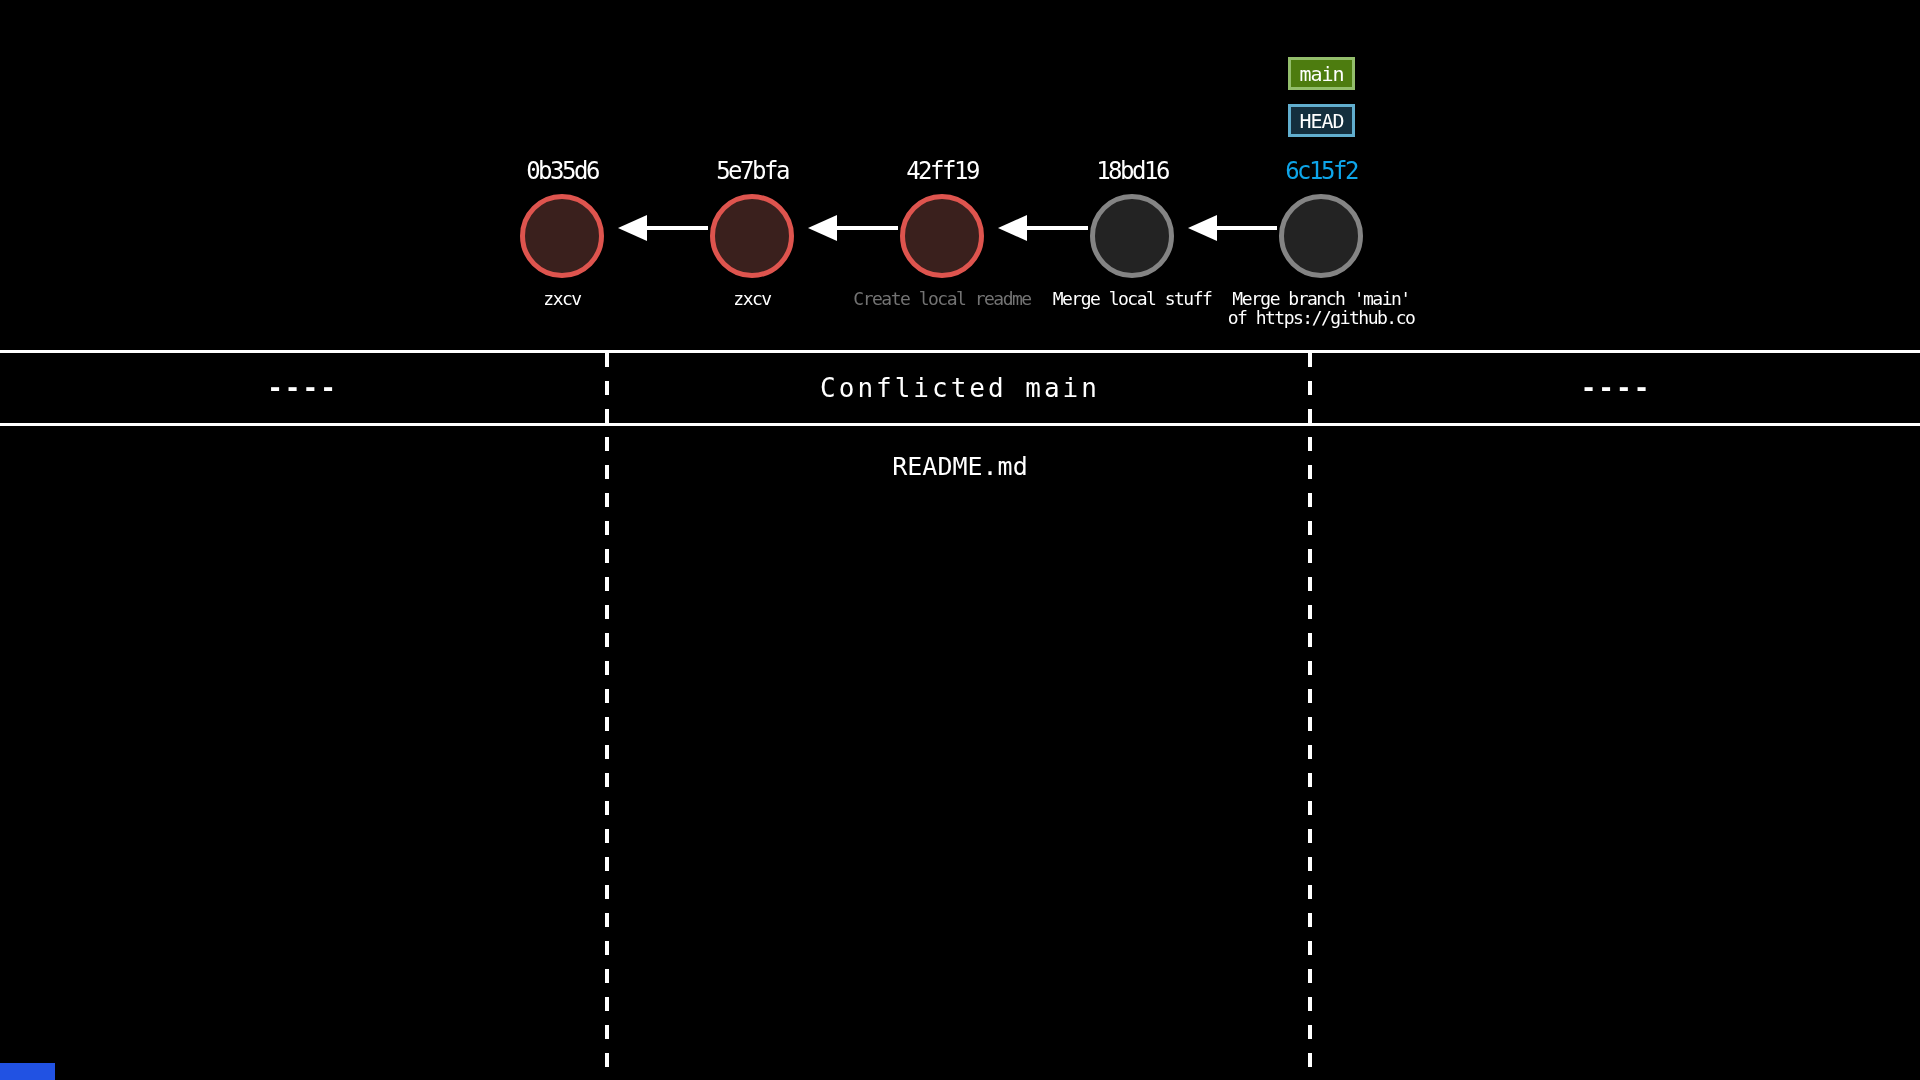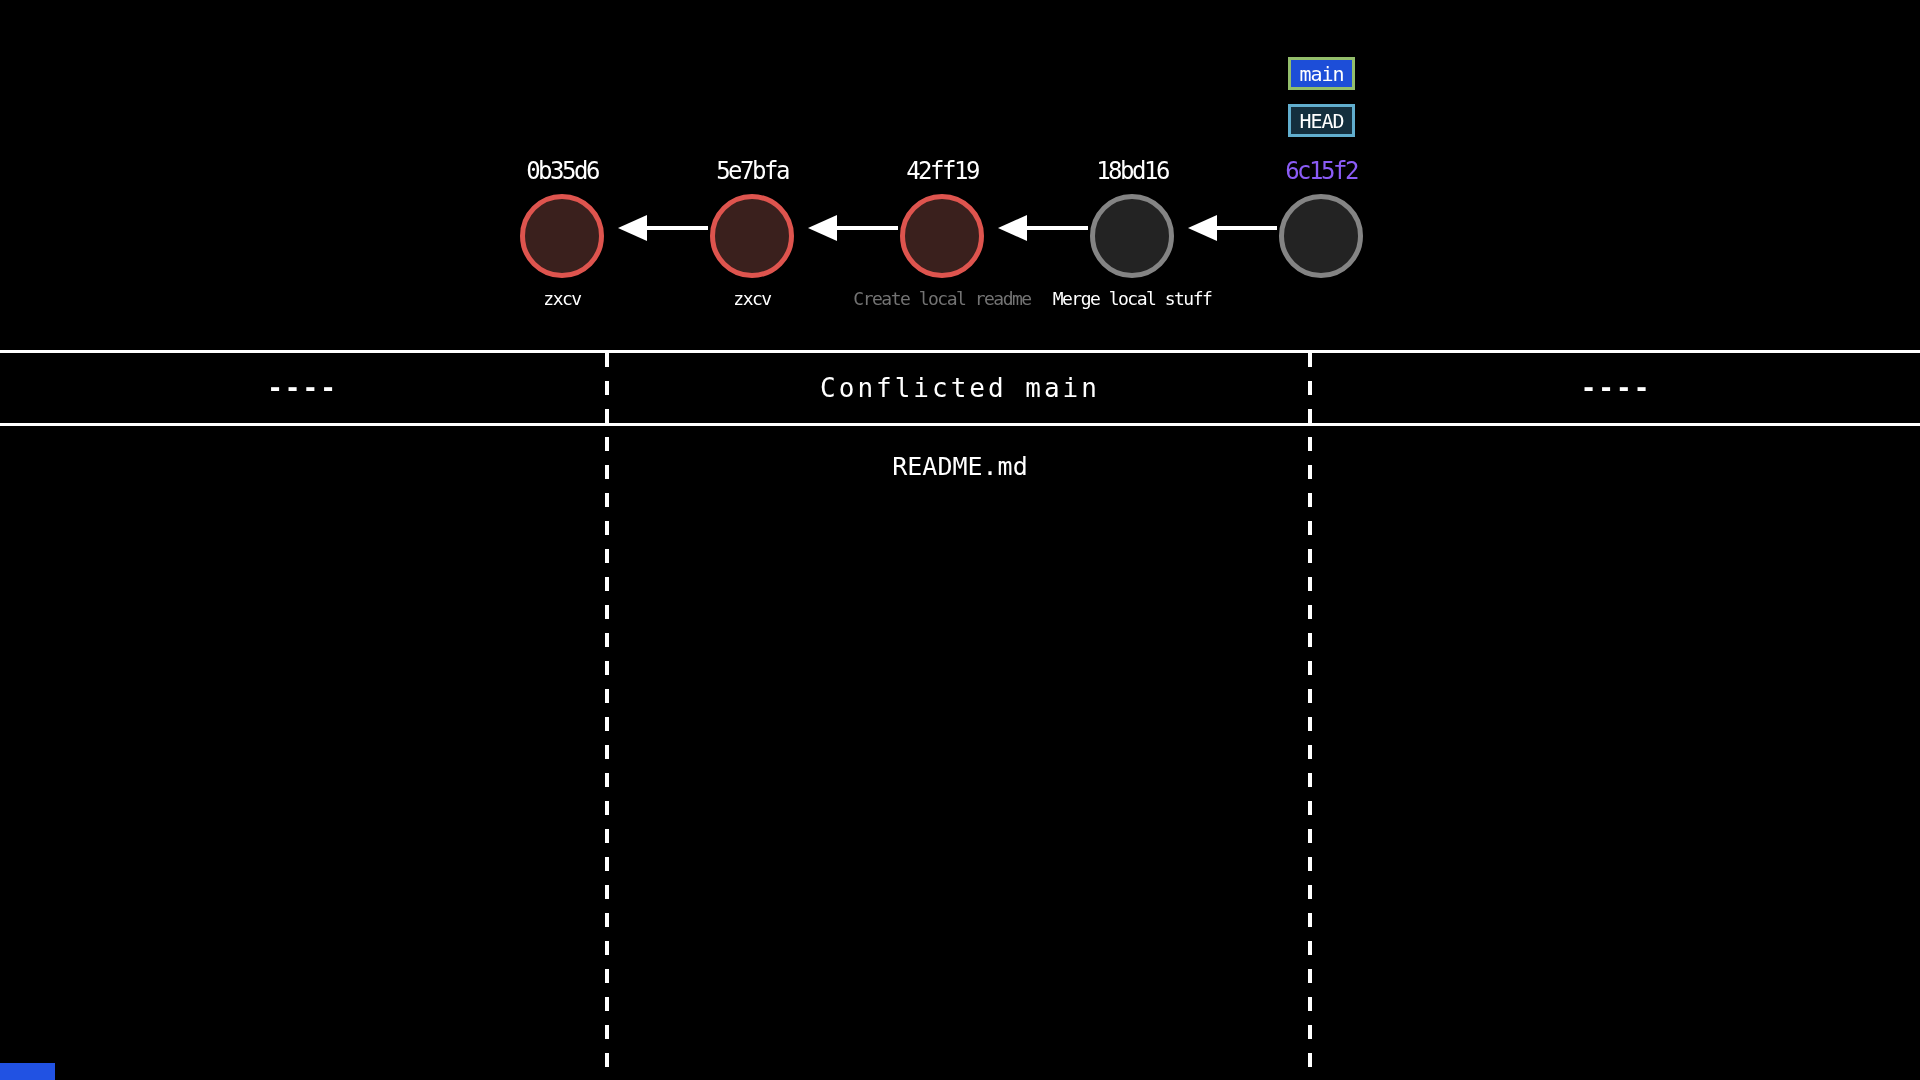--- a/index.html
+++ b/index.html
@@ -80,26 +80,28 @@
       <div class="hash" style="color: rgb(255, 255, 255);">42ff19</div>
       <div class="circle" style="border-color: rgb(222, 84, 78); background: rgb(58, 32, 29);"></div>
       <div class="msg" style="color: #737373;">Create local readme</div>
     </div>
     <div class="commit" style="left: 1037px;">
       <div class="hash" style="color: rgb(255, 255, 255);">18bd16</div>
       <div class="circle" style="border-color: rgb(132, 132, 132); background: rgb(35, 35, 35);"></div>
       <div class="msg" style="color: rgb(255, 255, 255);">Merge local stuff</div>
     </div>
     <div class="commit" style="left: 1226px;">
-      <div class="hash" style="color: #8b5cf6;">6c15f2</div>
+      <div class="hash" style="color: #0ea5e9;">6c15f2</div>
       <div class="circle" style="border-color: rgb(132, 132, 132); background: rgb(35, 35, 35);"></div>
+      <div class="msg" style="color: rgb(255, 255, 255);">Merge branch 'main'
+of https://github.co</div>
     </div>
   </div>
 
-<div class="ref-badge ref-main" style="border-color: rgb(147, 190, 107); background: #1d4ed8;">
+<div class="ref-badge ref-main" style="border-color: rgb(147, 190, 107); background: #4d7c0f;">
   <span>main</span>
 </div>
 <div class="ref-badge ref-head" style="border-color: rgb(97, 174, 206); background: rgb(20, 47, 62);">
   <span>HEAD</span>
 </div>
 
 <div class="hline hline-top"></div>
 <div class="hline hline-mid"></div>
 <div class="vdash vdash-left"></div>
 <div class="vdash vdash-right"></div>

